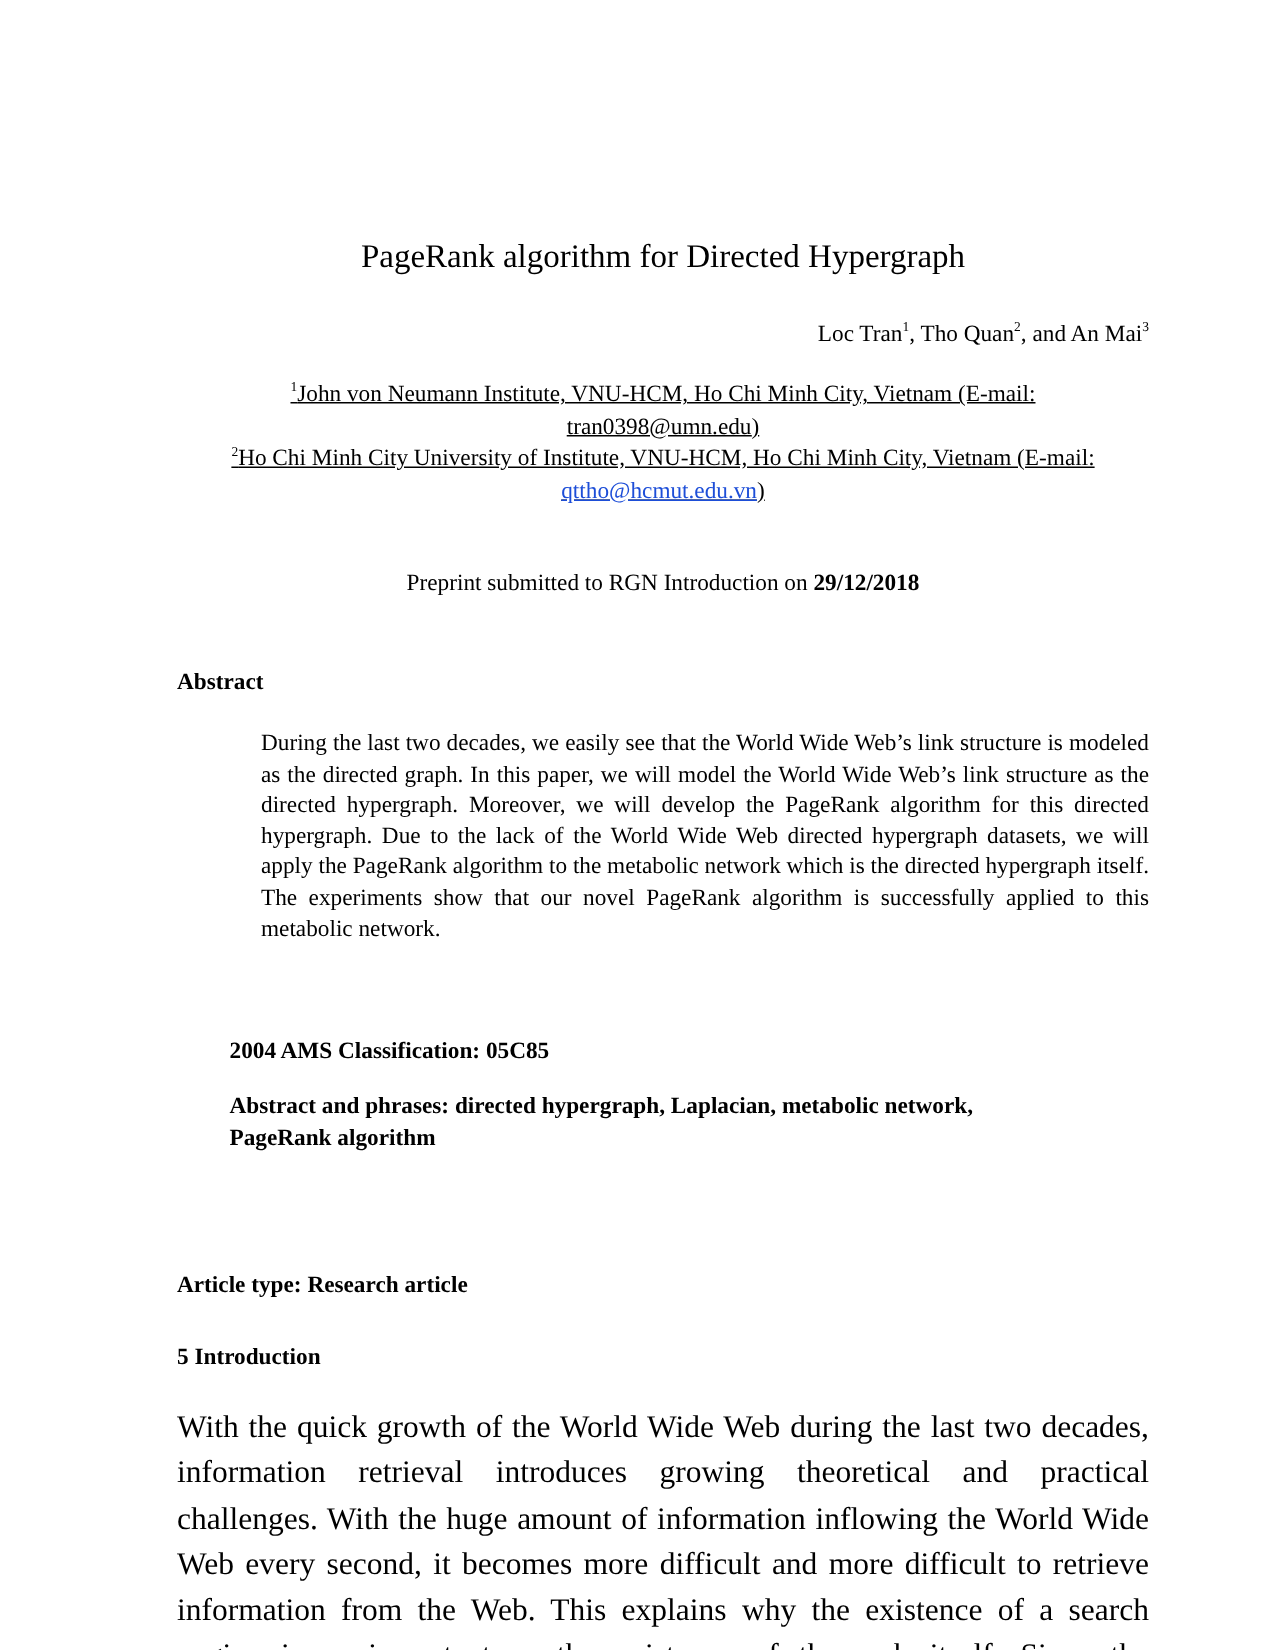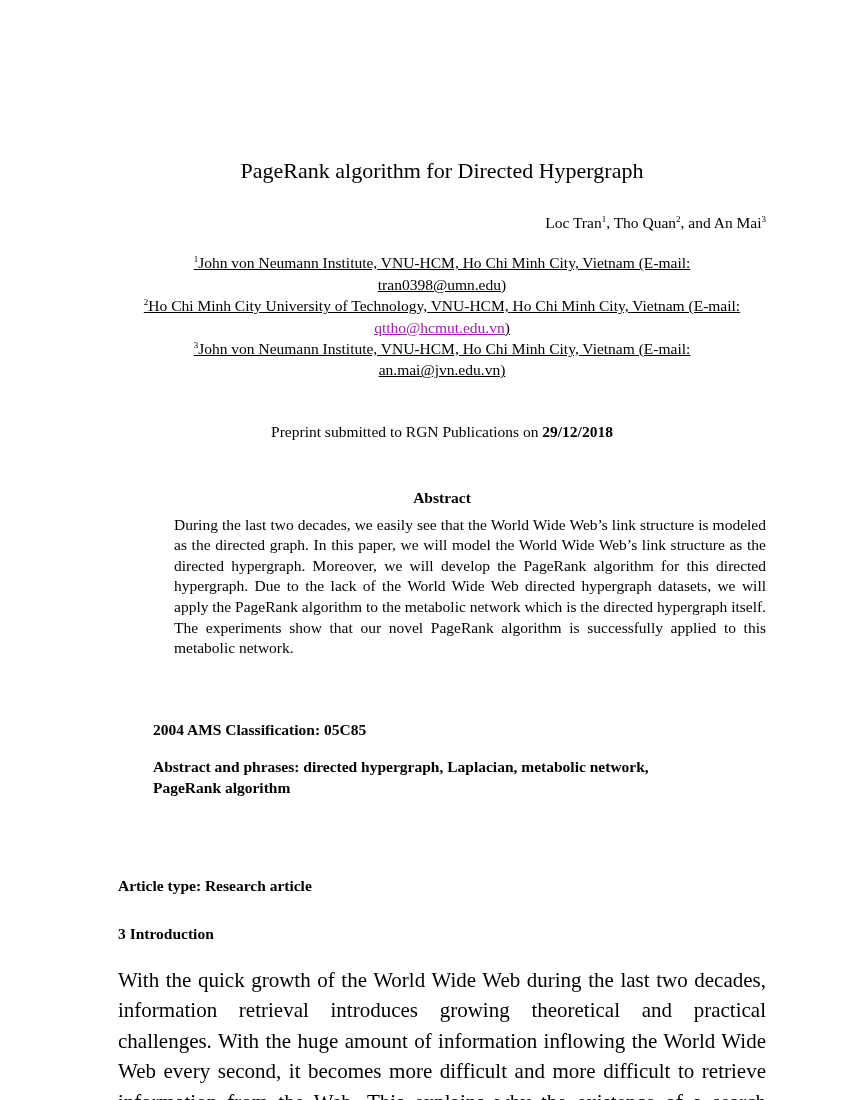--- a/index.html
+++ b/index.html
@@ -51,43 +51,43 @@
     text-align: center;
     font-size: 15.5px;
     margin-top: 20px;
     line-height: 1.38;
   }
   .aff-line {
     margin: 0;
     text-decoration: underline;
   }
   a.email-link {
-    color: #a21caf;
+    color: #1d4ed8;
     text-decoration: underline;
   }
 
   .preprint {
     text-align: center;
     font-size: 15.5px;
     margin-top: 42px;
   }
   .preprint b {
     font-weight: bold;
   }
 
   .abstract-head {
-    text-align: center;
+    text-align: left;
     font-size: 15.5px;
     font-weight: bold;
     margin-top: 48px;
   }
   .abstract-body {
     font-size: 15.5px;
     text-align: justify;
-    margin-top: 8px;
+    margin-top: 22px;
     line-height: 1.33;
     margin-left: 56px;
     margin-right: 0px;
     width: 592px;
   }
 
   .classification {
     font-size: 15.5px;
     font-weight: bold;
     margin-top: 62px;
@@ -128,33 +128,32 @@
   <div class="content">
 
     <h1 class="title">PageRank algorithm for Directed Hypergraph</h1>
 
     <div class="authors">
       <span>Loc Tran</span><sup>1</sup><span>, </span><span>Tho Quan</span><sup>2</sup><span>, and </span><span>An Mai</span><sup>3</sup>
     </div>
 
     <div class="affiliations">
       <p class="aff-line"><sup>1</sup><span>John von Neumann Institute, VNU-HCM, Ho Chi Minh City, Vietnam (E-mail:</span><br><span>tran0398@umn.edu</span><span>)</span></p>
-      <p class="aff-line"><sup>2</sup><span>Ho Chi Minh City University of Technology, VNU-HCM, Ho Chi Minh City, Vietnam (E-mail:</span><br><a class="email-link" href="#">qttho@hcmut.edu.vn</a><span>)</span></p>
-      <p class="aff-line"><sup>3</sup><span>John von Neumann Institute, VNU-HCM, Ho Chi Minh City, Vietnam (E-mail:</span><br><span>an.mai@jvn.edu.vn</span><span>)</span></p>
+      <p class="aff-line"><sup>2</sup><span>Ho Chi Minh City University of Institute, VNU-HCM, Ho Chi Minh City, Vietnam (E-mail:</span><br><a class="email-link" href="#">qttho@hcmut.edu.vn</a><span>)</span></p>
     </div>
 
     <div class="preprint">
-      <span>Preprint submitted to RGN Publications on </span><b>29/12/2018</b>
+      <span>Preprint submitted to RGN Introduction on </span><b>29/12/2018</b>
     </div>
 
     <div class="abstract-head">Abstract</div>
     <div class="abstract-body">During the last two decades, we easily see that the World Wide Web’s link structure is modeled as the directed graph. In this paper, we will model the World Wide Web’s link structure as the directed hypergraph. Moreover, we will develop the PageRank algorithm for this directed hypergraph. Due to the lack of the World Wide Web directed hypergraph datasets, we will apply the PageRank algorithm to the metabolic network which is the directed hypergraph itself. The experiments show that our novel PageRank algorithm is successfully applied to this metabolic network.</div>
 
     <div class="classification">2004 AMS Classification: 05C85</div>
     <div class="keywords">Abstract and phrases: directed hypergraph, Laplacian, metabolic network, PageRank algorithm</div>
 
     <div class="article-type">Article type: Research article</div>
 
-    <div class="section-head">3 Introduction</div>
+    <div class="section-head">5 Introduction</div>
     <div class="body-par">With the quick growth of the World Wide Web during the last two decades, information retrieval introduces growing theoretical and practical challenges. With the huge amount of information inflowing the World Wide Web every second, it becomes more difficult and more difficult to retrieve information from the Web. This explains why the existence of a search engine is as important as the existence of the web itself. Since the appearance of the web, there has been a</div>
 
   </div>
 </div>
 
 </body></html>

